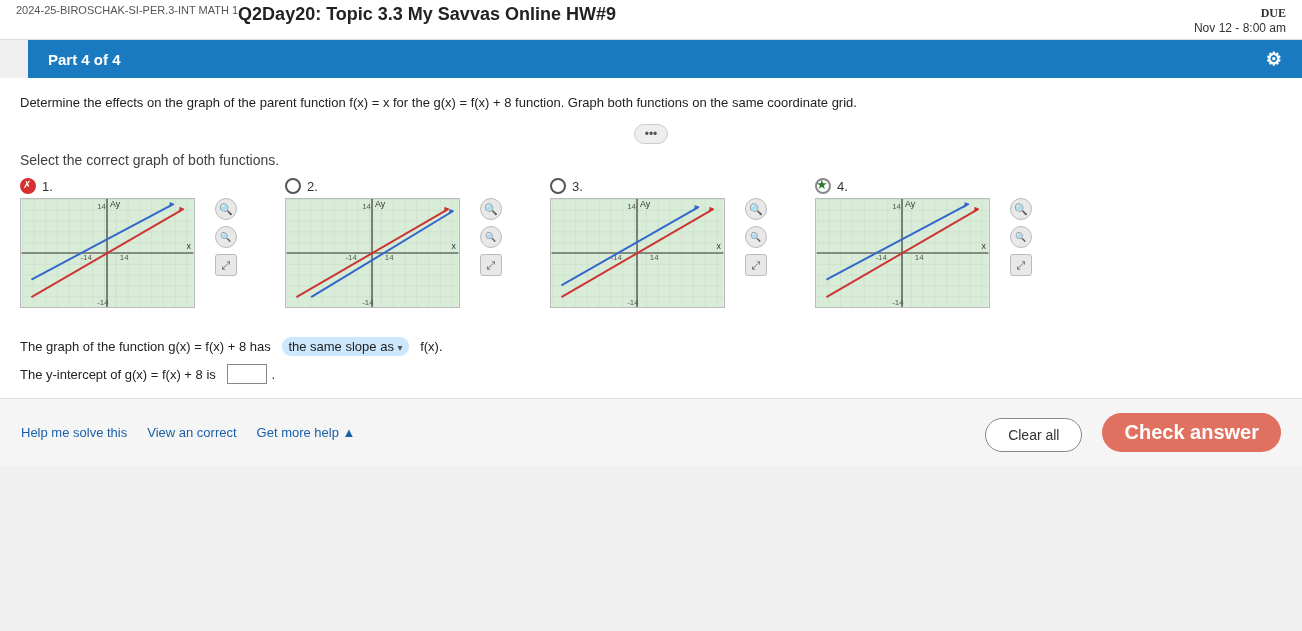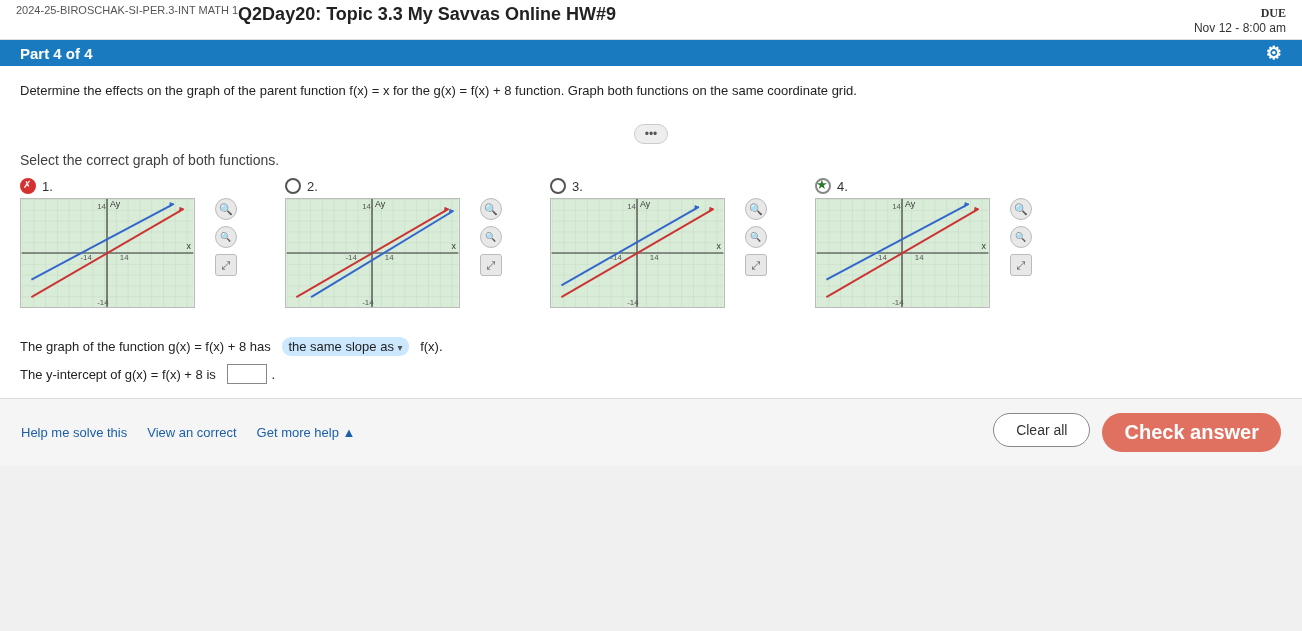--- a/index.html
+++ b/index.html
@@ -25,39 +25,40 @@
     .top-bar-left { display: flex; flex-direction: row; }
     .course-label { font-size: 11px; color: #555; }
     .hw-title { font-size: 18px; font-weight: bold; color: #222; }
     .top-bar-right { text-align: right; font-size: 12px; color: #333; padding-top: 2px; }
     .due-label { font-weight: bold; font-family: Liberation Serif, serif; }
 
     
     .part-header {
       background: #1a7abf;
       color: #fff;
-      padding: 2px 20px;
+      padding: 8px 20px;
       display: flex;
       justify-content: space-between;
       align-items: center;
       font-size: 15px;
       font-weight: bold;
+      margin-left: 28px;
     }
     .gear-icon { font-size: 18px; }
 
     
     .main-content {
       background: #fff;
       padding: 16px 20px 0 20px;
     }
 
     .question-text {
       font-size: 13px;
       color: #222;
-      margin-bottom: 24px;
+      margin-bottom: 12px;
       line-height: 1.4;
     }
 
     .dots-row {
       display: flex;
       justify-content: center;
       margin-bottom: 8px;
     }
     .dots-btn {
       background: #eee;
@@ -238,22 +239,22 @@
     .help-link {
       font-size: 13px;
       color: #1a5fa8;
       cursor: pointer;
       text-decoration: none;
     }
 
     .bottom-right {
       margin-left: auto;
       display: flex;
-      gap: 12px;
-      align-items: flex-start;
+      gap: 20px;
+      align-items: flex-end;
     }
 
     .clear-all-btn {
       background: #fff;
       border: 1px solid #888;
       border-radius: 20px;
       padding: 8px 22px;
       font-size: 14px;
       cursor: pointer;
       color: #333;

